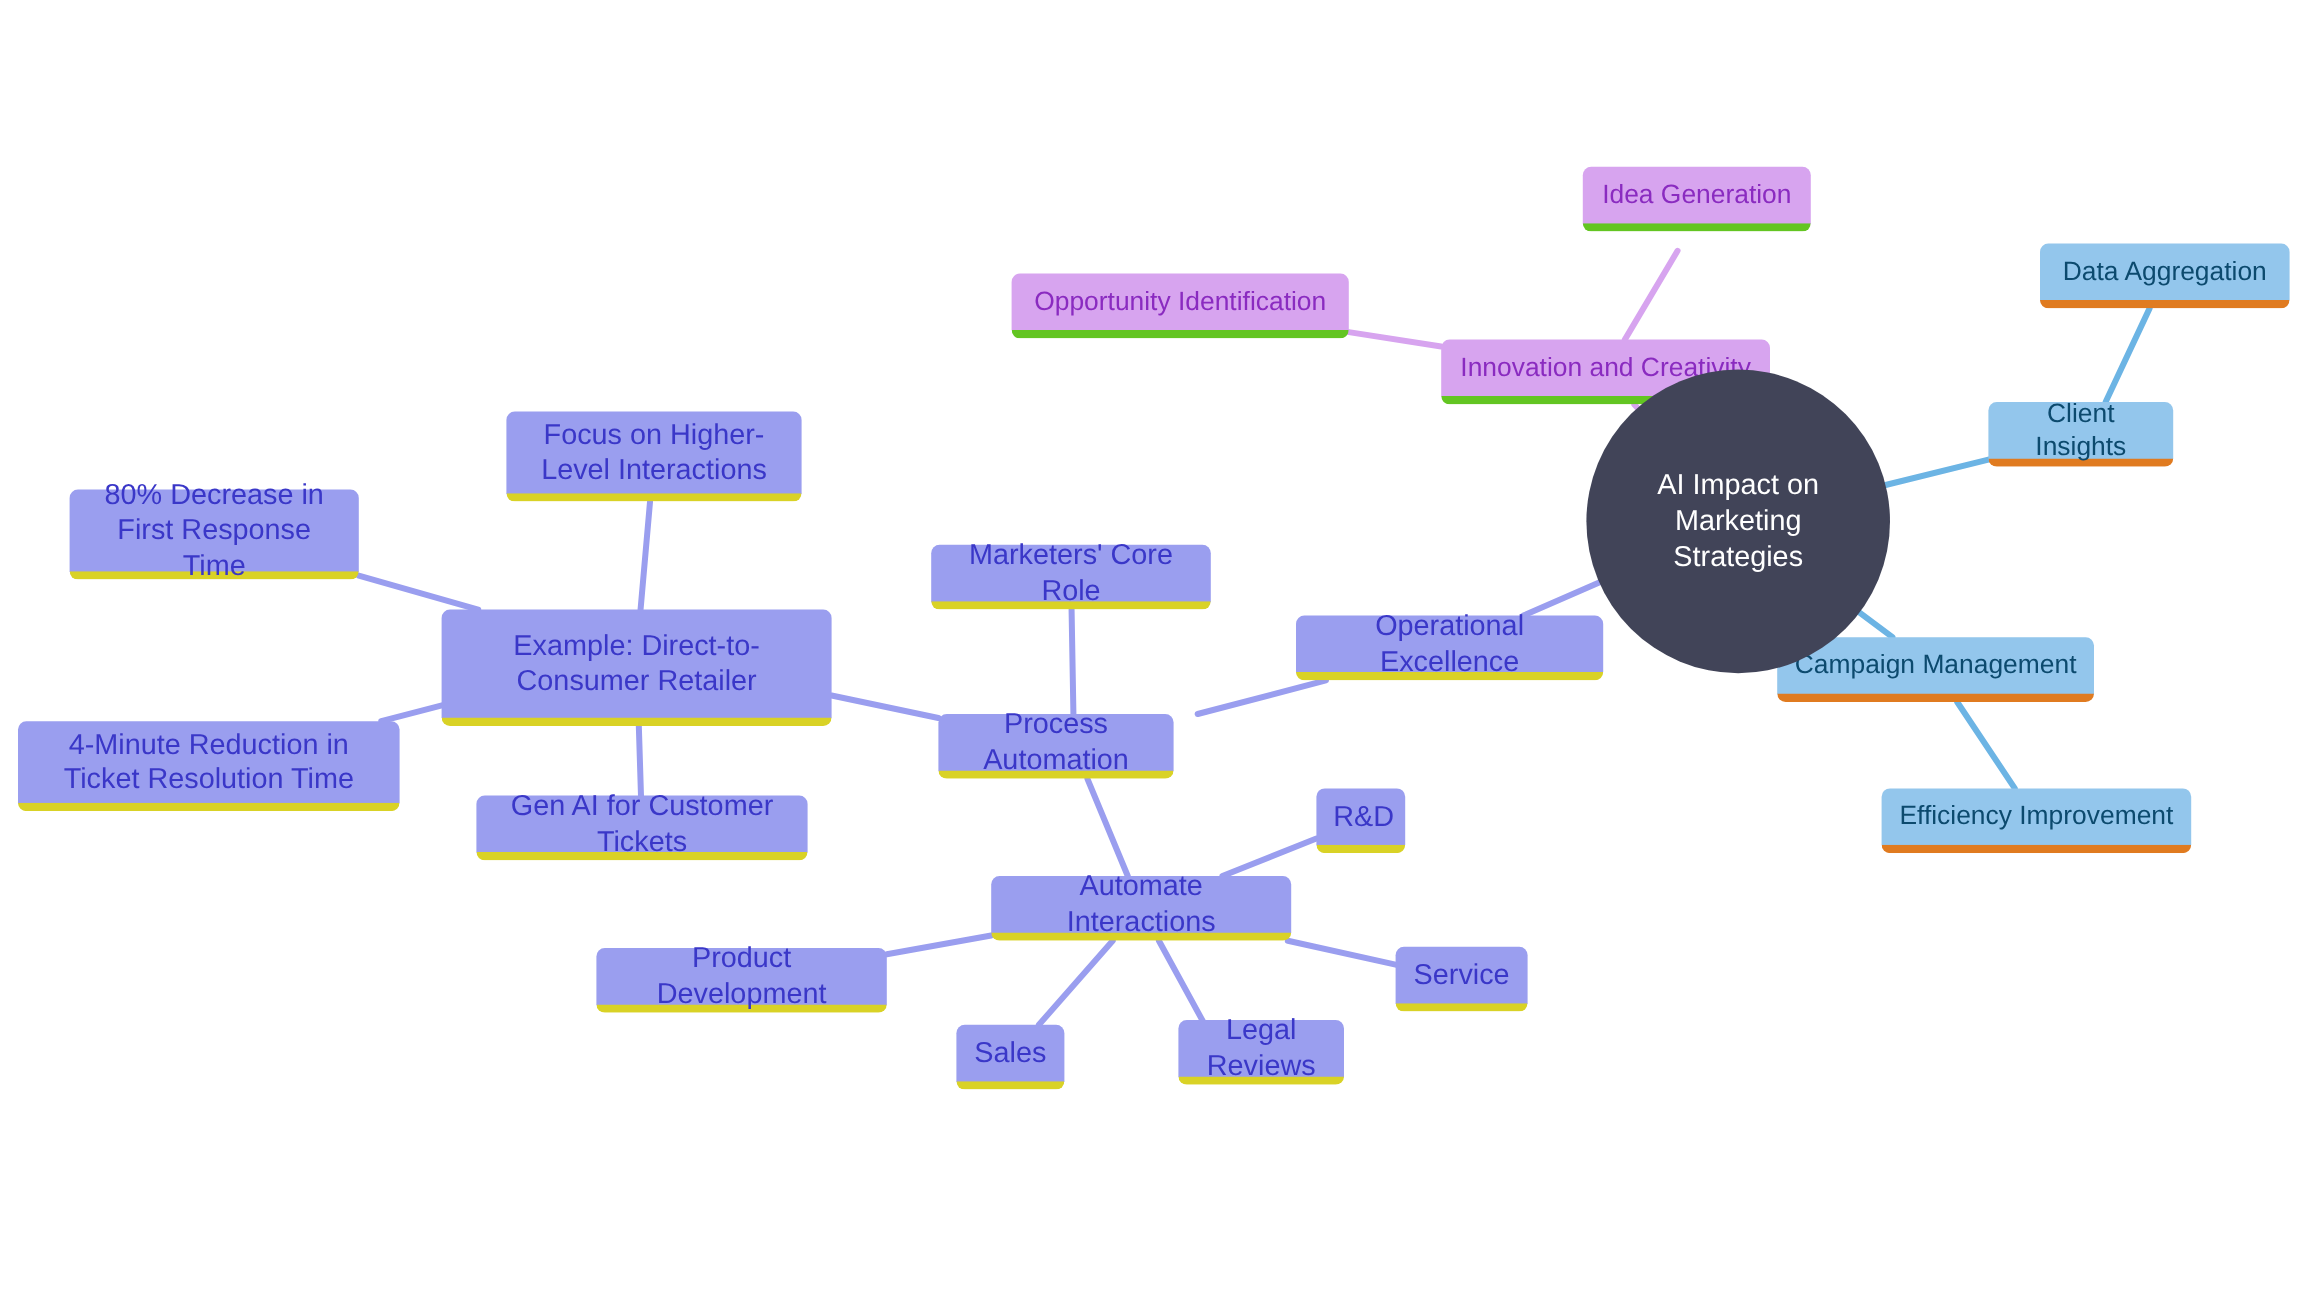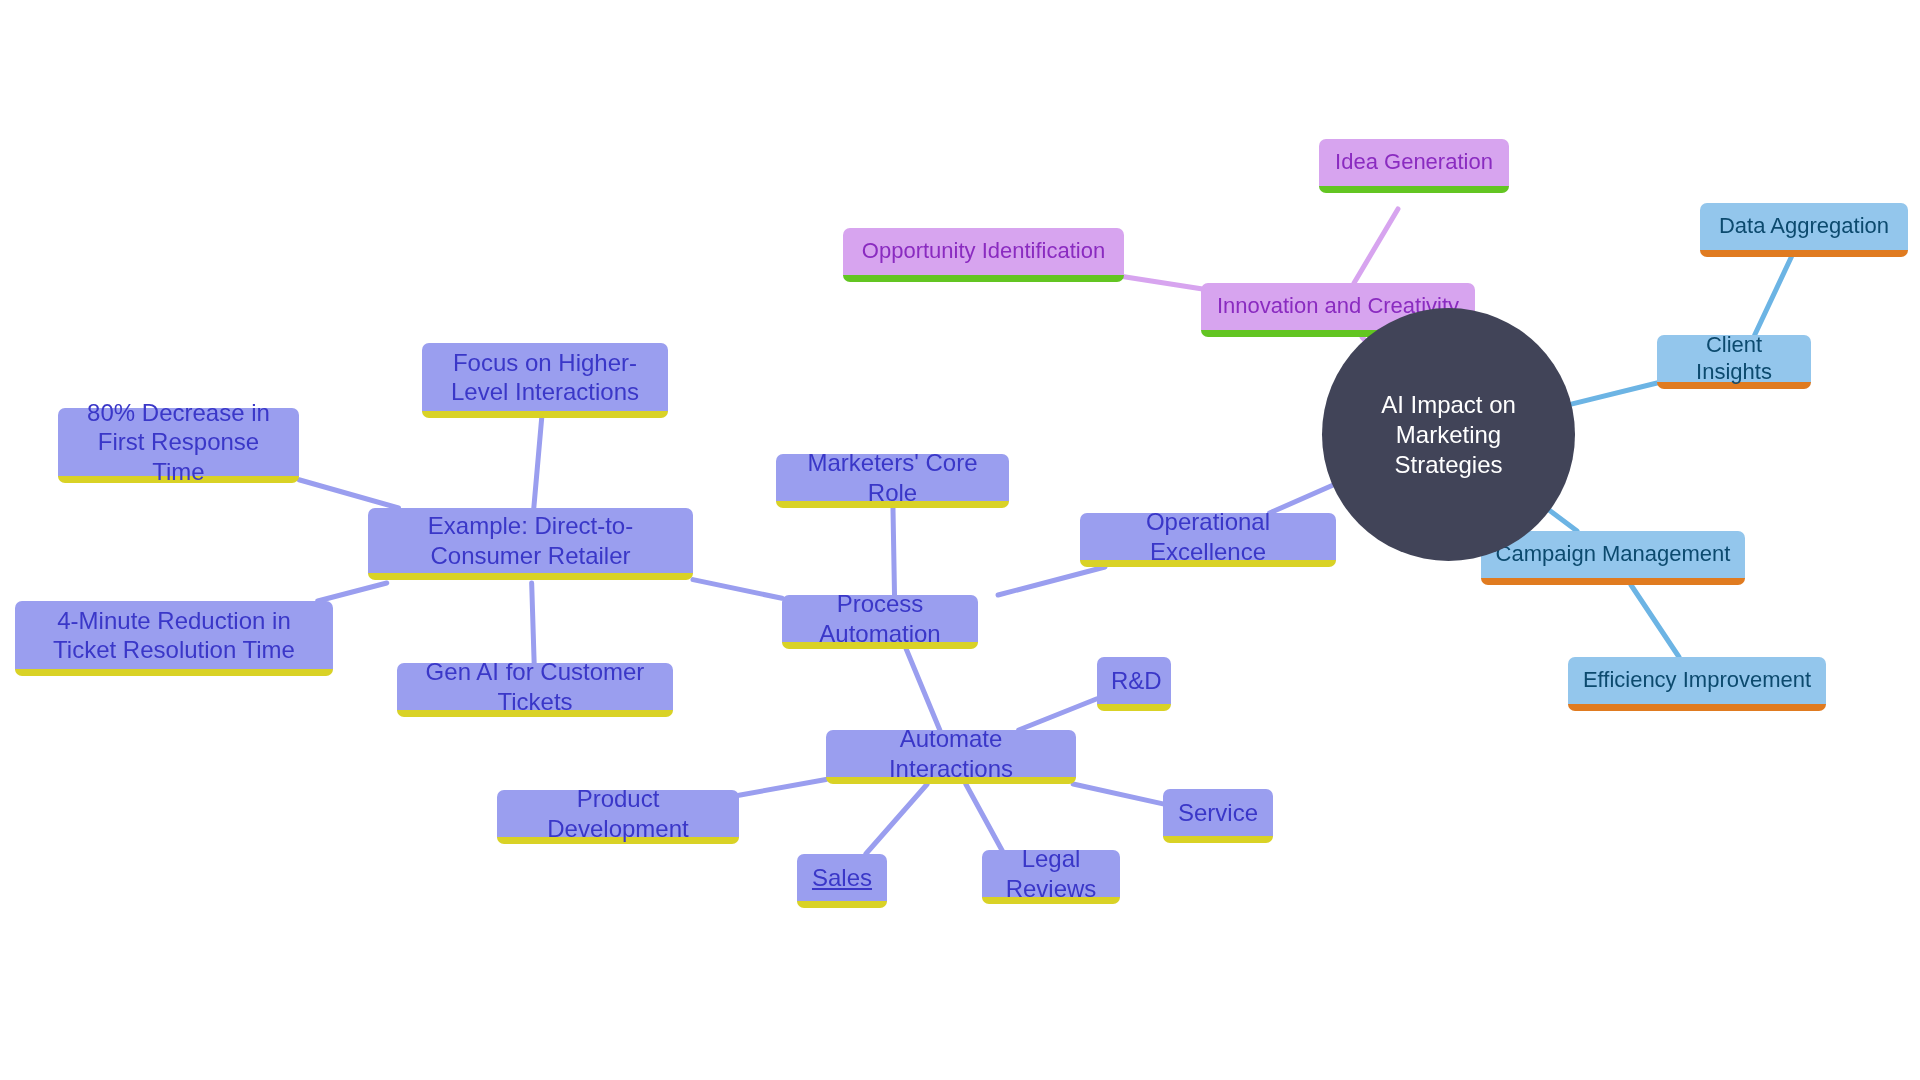--- a/index.html
+++ b/index.html
@@ -137,21 +137,21 @@
       </div>
       <div class="node n-peri" style="left: 58px; top: 408px; width: 241px; height: 75px;">
         <span class="label">80% Decrease in First Response Time</span>
       </div>
       <div class="node n-peri" style="left: 776px; top: 454px; width: 233px; height: 54px;">
         <span class="label">Marketers' Core Role</span>
       </div>
       <div class="node n-peri" style="left: 1080px; top: 513px; width: 256px; height: 54px;">
         <span class="label">Operational Excellence</span>
       </div>
-      <div class="node n-peri" style="left: 368px; top: 508px; width: 325px; height: 72px;">
+      <div class="node n-peri" style="left: 368px; top: 508px; width: 325px; height: 97px;">
         <span class="label">Example: Direct-to-Consumer Retailer</span>
       </div>
       <div class="node n-peri" style="left: 15px; top: 601px; width: 318px; height: 75px;">
         <span class="label">4-Minute Reduction in Ticket Resolution Time</span>
       </div>
       <div class="node n-peri" style="left: 782px; top: 595px; width: 196px; height: 54px;">
         <span class="label">Process Automation</span>
       </div>
       <div class="node n-peri" style="left: 397px; top: 663px; width: 276px; height: 54px;">
         <span class="label">Gen AI for Customer Tickets</span>
@@ -161,20 +161,20 @@
       </div>
       <div class="node n-peri" style="left: 826px; top: 730px; width: 250px; height: 54px;">
         <span class="label">Automate Interactions</span>
       </div>
       <div class="node n-peri" style="left: 1163px; top: 789px; width: 110px; height: 54px;">
         <span class="label">Service</span>
       </div>
       <div class="node n-peri" style="left: 497px; top: 790px; width: 242px; height: 54px;">
         <span class="label">Product Development</span>
       </div>
-      <div class="node n-peri" style="left: 797px; top: 854px; width: 90px; height: 54px; text-decoration: underline;">
+      <div class="node n-peri" style="left: 797px; top: 854px; width: 90px; height: 54px;">
         <span class="label">Sales</span>
       </div>
       <div class="node n-peri" style="left: 942px; top: 850px; width: 138px; height: 54px; margin-left: 40px;">
         <span class="label">Legal Reviews</span>
       </div>
     </div>
 </div>
 
 </body></html>

